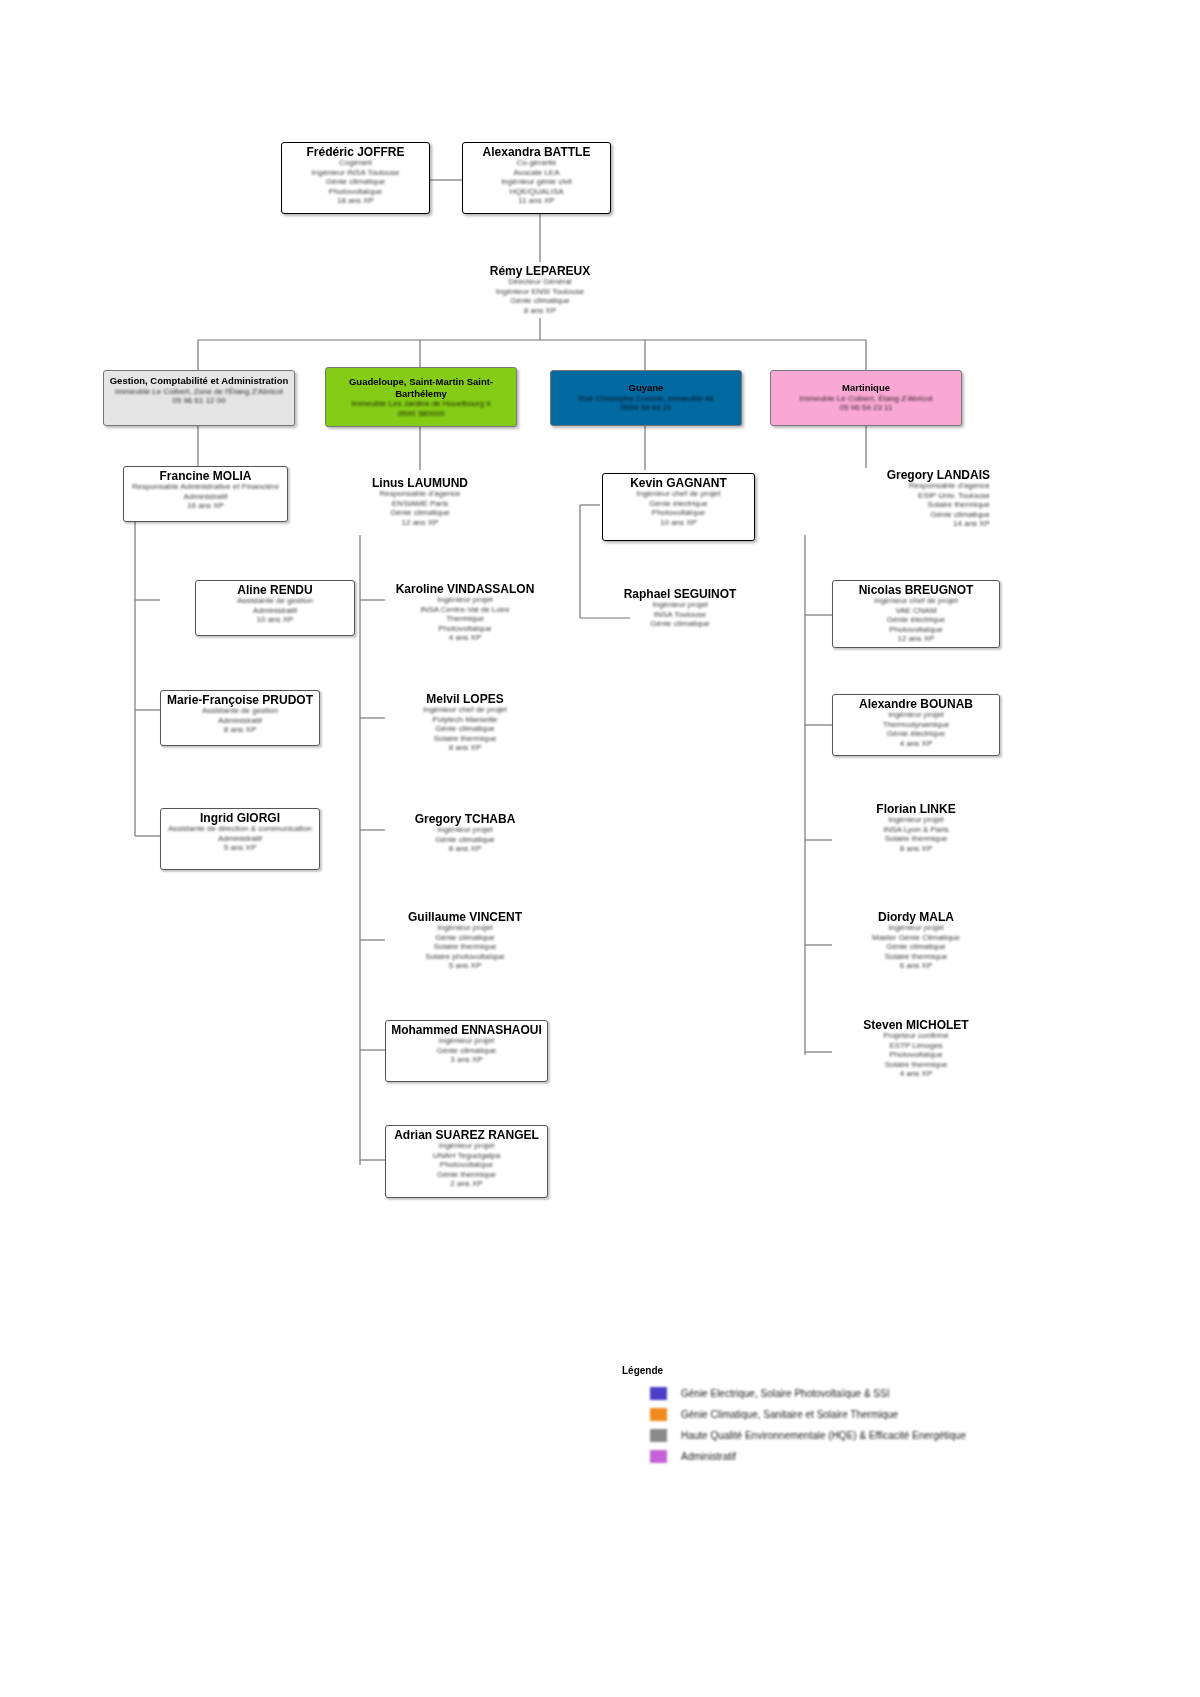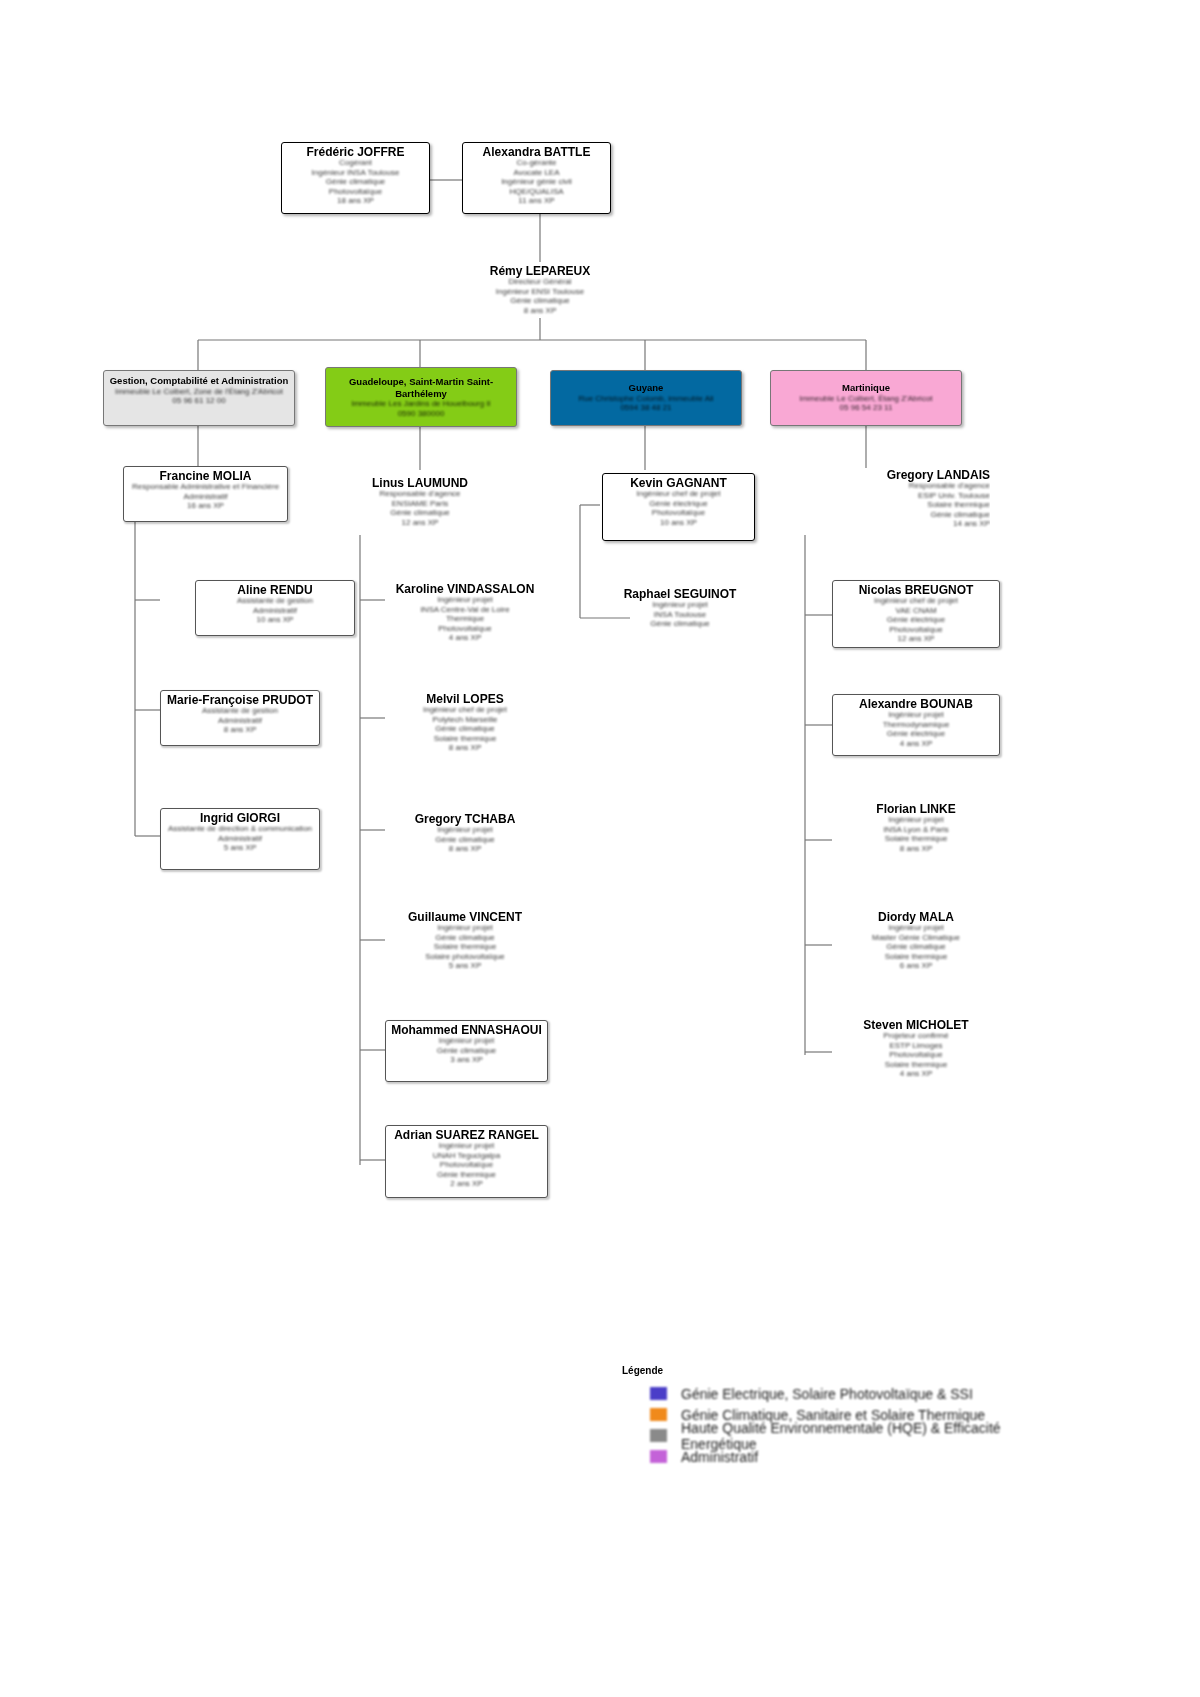--- a/index.html
+++ b/index.html
@@ -23,21 +23,21 @@
   .dept .dln{font-size:8px;line-height:9.5px;}
   .dept .dln.blur{filter:blur(1.15px);opacity:.82;}
 
   .noborder{border:none!important;box-shadow:none!important;background:transparent!important;}
 
   .legend{position:absolute;left:622px;top:1365px;width:400px;}
   .legend .ltitle{font-weight:bold;font-size:10px;margin-bottom:7px;filter:blur(.5px);}
   .legend .lrow{display:flex;align-items:center;height:21px;}
   .legend .swatch{width:17px;height:13px;margin-right:14px;margin-left:28px;flex:none;
                   filter:blur(1.1px);}
-  .legend .ltext{font-size:14px;filter:blur(.85px);opacity:.9;}
+  .legend .ltext{font-size:10px;filter:blur(.85px);opacity:.9;}
 </style>
 </head>
 <body>
 
 <div id="chart">
 
   <svg class="lines">
     <g stroke="#777" stroke-width="1.2" fill="none">
 
       <line x1="430" y1="180" x2="462" y2="180"></line>

